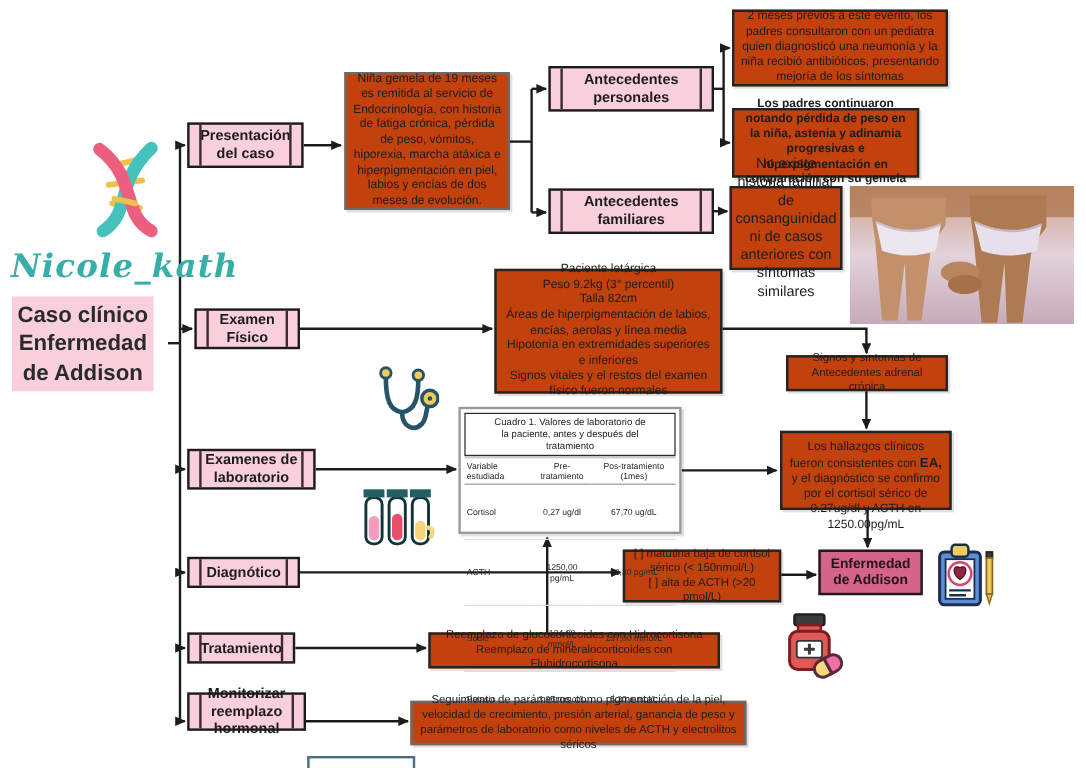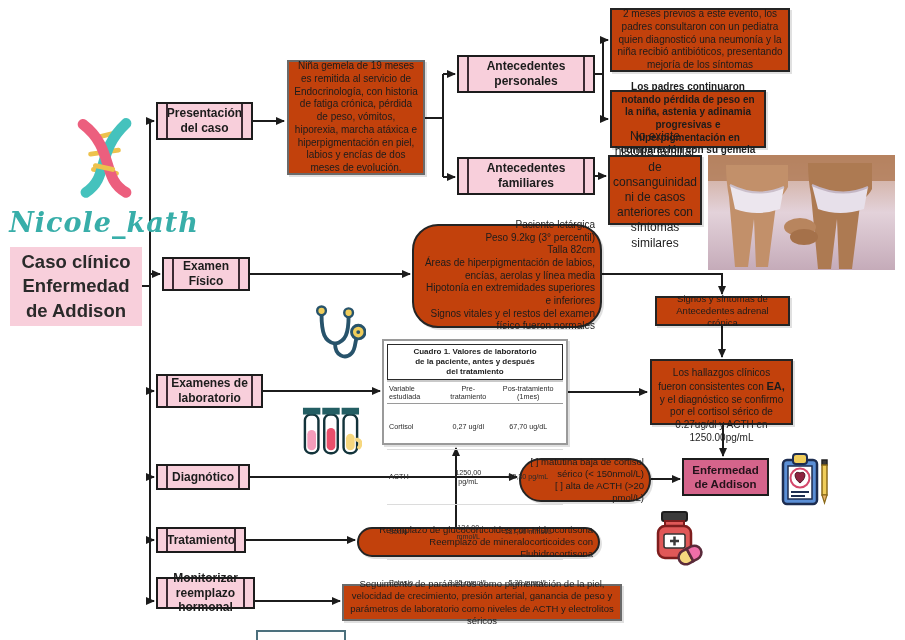--- a/index.html
+++ b/index.html
@@ -12,37 +12,37 @@
     display:flex;align-items:center;justify-content:center;text-align:center;
     font-weight:bold;font-size:12px;line-height:1.22;color:#1c1c1c;box-sizing:border-box;}
   .node::before,.node::after{content:"";position:absolute;top:0;bottom:0;width:2px;background:#3c2a33;}
   .node::before{left:8px;} .node::after{right:8px;}
   
   .wbox{position:absolute;background:#c2410c;border:2px solid #4a4a4a;
     box-sizing:border-box;display:flex;align-items:center;justify-content:center;
     text-align:center;font-size:10px;line-height:1.27;padding:3px 5px;
     box-shadow:2px 2px 0 rgba(0,0,0,0.12);}
   .wbox.dark{border-color:#242424;}
-  .wbox.left{justify-content:flex-start;text-align:right;border-radius:26px;}
-  .title-box{position:absolute;left:10px;top:247px;width:132px;height:79px;
+  .wbox.left{justify-content:flex-start;text-align:center;}
+  .title-box{position:absolute;left:10px;top:247px;width:118px;height:79px;
     background:#f8cfdb;display:flex;align-items:center;justify-content:center;
     text-align:center;font-weight:bold;font-size:18.5px;line-height:1.33;color:#2a2a2a;}
   .brand{position:absolute;left:18px;top:200px;width:172px;height:44px;
     display:flex;align-items:center;justify-content:center;
     font-family:"DejaVu Serif",serif;font-style:italic;font-weight:bold;
     font-size:27px;color:#38aea9;letter-spacing:1px;}
   .addison-node{position:absolute;left:682px;top:458px;width:87px;height:38px;
     background:#d5648b;border:2px solid #1c1c1c;display:flex;align-items:center;
     justify-content:center;text-align:center;font-weight:bold;font-size:11.5px;
     line-height:1.25;color:#24121a;box-sizing:border-box;}
   
   .table-wrap{position:absolute;left:382px;top:339px;width:186px;height:106px;
     background:#fff;border:2px solid #9a9a9a;box-sizing:border-box;padding:3px;
     box-shadow:2px 2px 0 rgba(0,0,0,0.12);}
-  .table-title{border:1.5px solid #2a2a2a;font-weight:bold;font-size:8px;
+  .table-title{border:1.5px solid #2a2a2a;font-weight:normal;font-size:8px;
     line-height:1.25;text-align:center;padding:2px 21px;box-shadow:0 2px 0 #c9c9c9;
     background:#fff;}
   .lab-table{width:100%;border-collapse:collapse;font-size:7.2px;margin-top:4px;color:#2a2a2a;}
   .lab-table th{font-weight:normal;border-bottom:1px solid #9a9a9a;padding:1px 2px;
     text-align:center;line-height:1.15;}
   .lab-table td{padding:18px 2px;text-align:center;border-bottom:1px solid #dcdcdc;}
   .lab-table tr:last-child td{border-bottom:none;}
   .lab-table th:first-child,.lab-table td:first-child{text-align:left;}
   .hall-bold{font-weight:bold;font-size:11px;}
   .cutoff-box{position:absolute;left:256px;top:630px;width:90px;height:14px;

